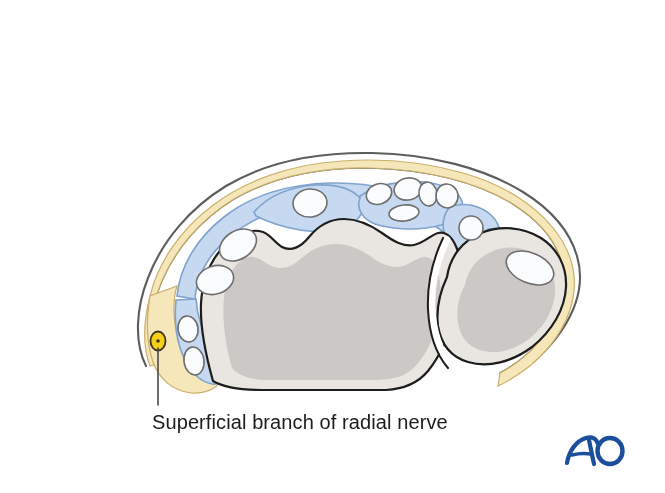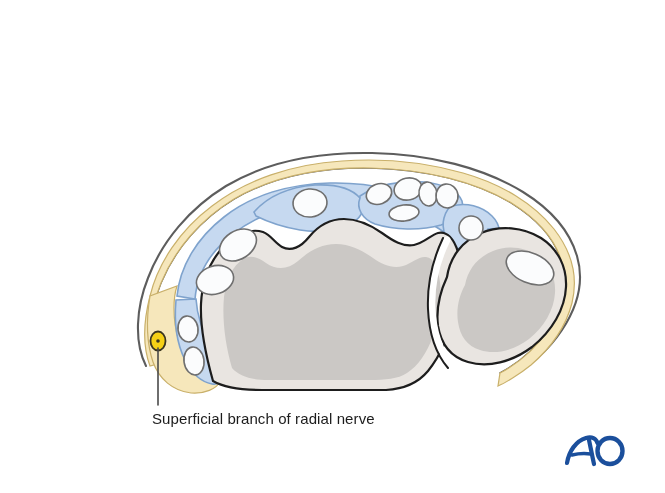--- a/index.html
+++ b/index.html
@@ -25,21 +25,21 @@
     left: 0;
     top: 0;
     width: 665px;
     height: 493px;
     display: block;
   }
   .nerve-label {
     position: absolute;
     left: 152px;
     top: 410px;
-    font-size: 15px;
+    font-size: 20px;
     color: #1c1c1c;
     letter-spacing: 0.1px;
     white-space: nowrap;
     line-height: 1.2;
   }
   .ao-logo {
     position: absolute;
     left: 564px;
     top: 434px;
     width: 62px;

